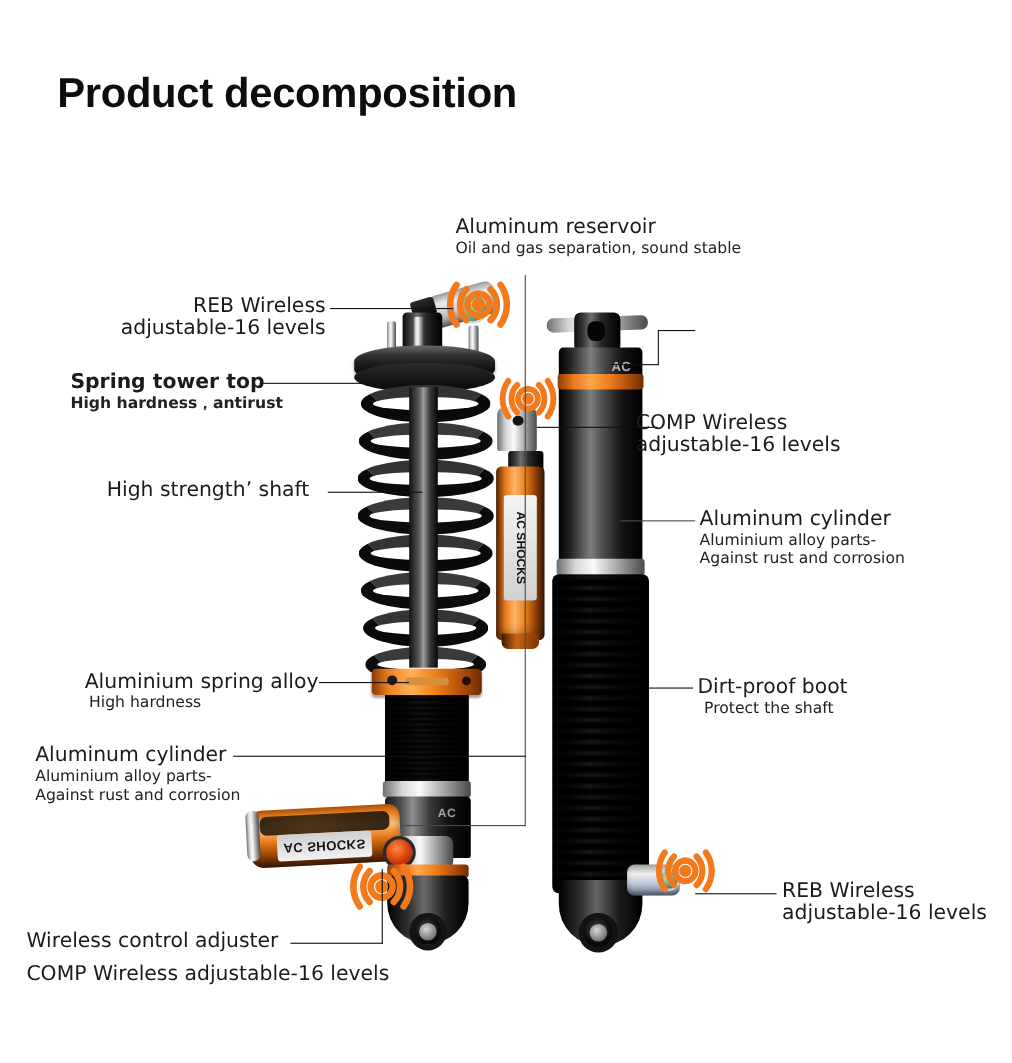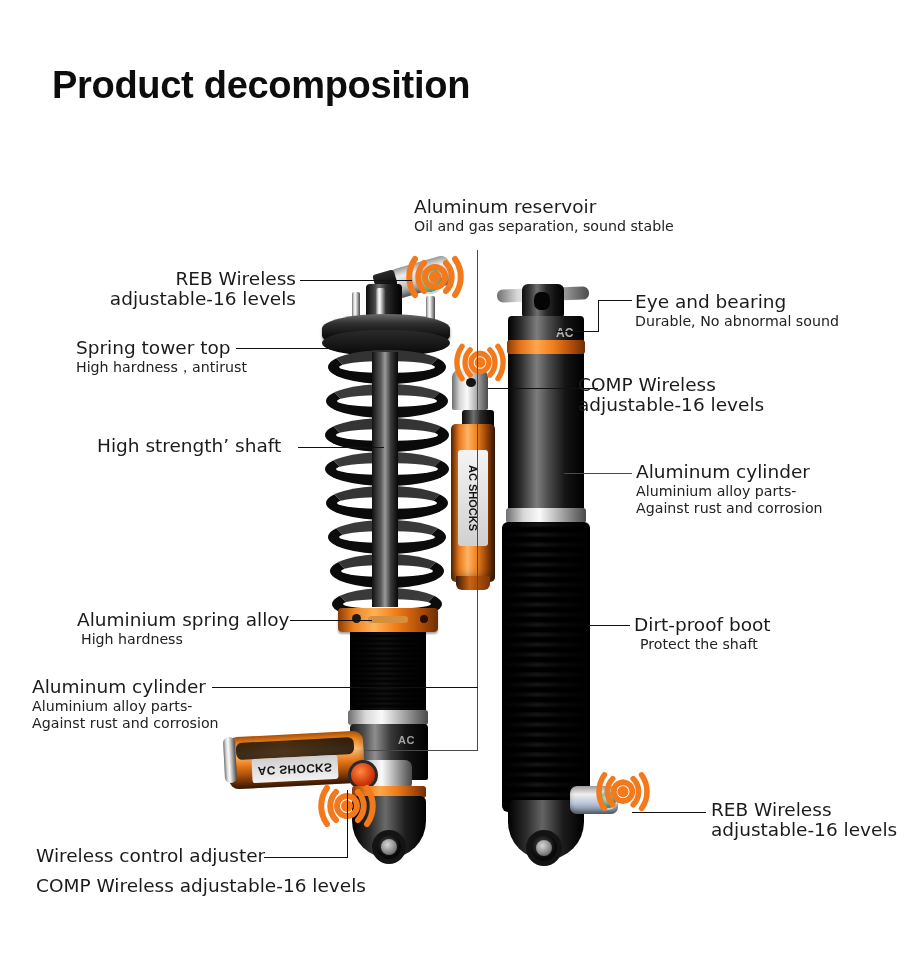--- a/index.html
+++ b/index.html
@@ -269,49 +269,45 @@
   <div class="callout" style="left:414px;top:196px;">
     <div class="hd">Aluminum reservoir</div>
     <div class="sub">Oil and gas separation, sound stable</div>
   </div>
 
   <div class="callout two ralign" style="left:0px;top:269px;width:296px;">
     <div class="hd">REB Wireless</div>
     <div class="hd">adjustable-16 levels</div>
   </div>
 
-  <div class="callout" style="left:76px;top:337px;">
+  <div class="callout" style="left:64px;top:337px;font-weight:bold;">
     <div class="hd">Spring tower top</div>
     <div class="sub">High hardness，antirust</div>
   </div>
 
   <div class="callout" style="left:97px;top:435px;">
     <div class="hd">High strength’ shaft</div>
   </div>
 
   <div class="callout" style="left:77px;top:609px;">
     <div class="hd">Aluminium spring alloy</div>
     <div class="sub" style="padding-left:4px;">High hardness</div>
   </div>
 
   <div class="callout" style="left:32px;top:676px;">
     <div class="hd">Aluminum cylinder</div>
     <div class="sub">Aluminium alloy parts-</div>
     <div class="sub">Against rust and corrosion</div>
   </div>
 
-  <div class="callout" style="left:36px;top:845px;">
+  <div class="callout" style="left:24px;top:845px;">
     <div class="hd">Wireless control adjuster</div>
     <div class="hd" style="margin-top:8px;">COMP Wireless adjustable-16 levels</div>
   </div>
 
-  <div class="callout" style="left:635px;top:291px;">
-    <div class="hd">Eye and bearing</div>
-    <div class="sub">Durable, No abnormal sound</div>
-  </div>
 
   <div class="callout two" style="left:578px;top:375px;">
     <div class="hd">COMP Wireless</div>
     <div class="hd">adjustable-16 levels</div>
   </div>
 
   <div class="callout" style="left:636px;top:461px;">
     <div class="hd">Aluminum cylinder</div>
     <div class="sub">Aluminium alloy parts-</div>
     <div class="sub">Against rust and corrosion</div>

